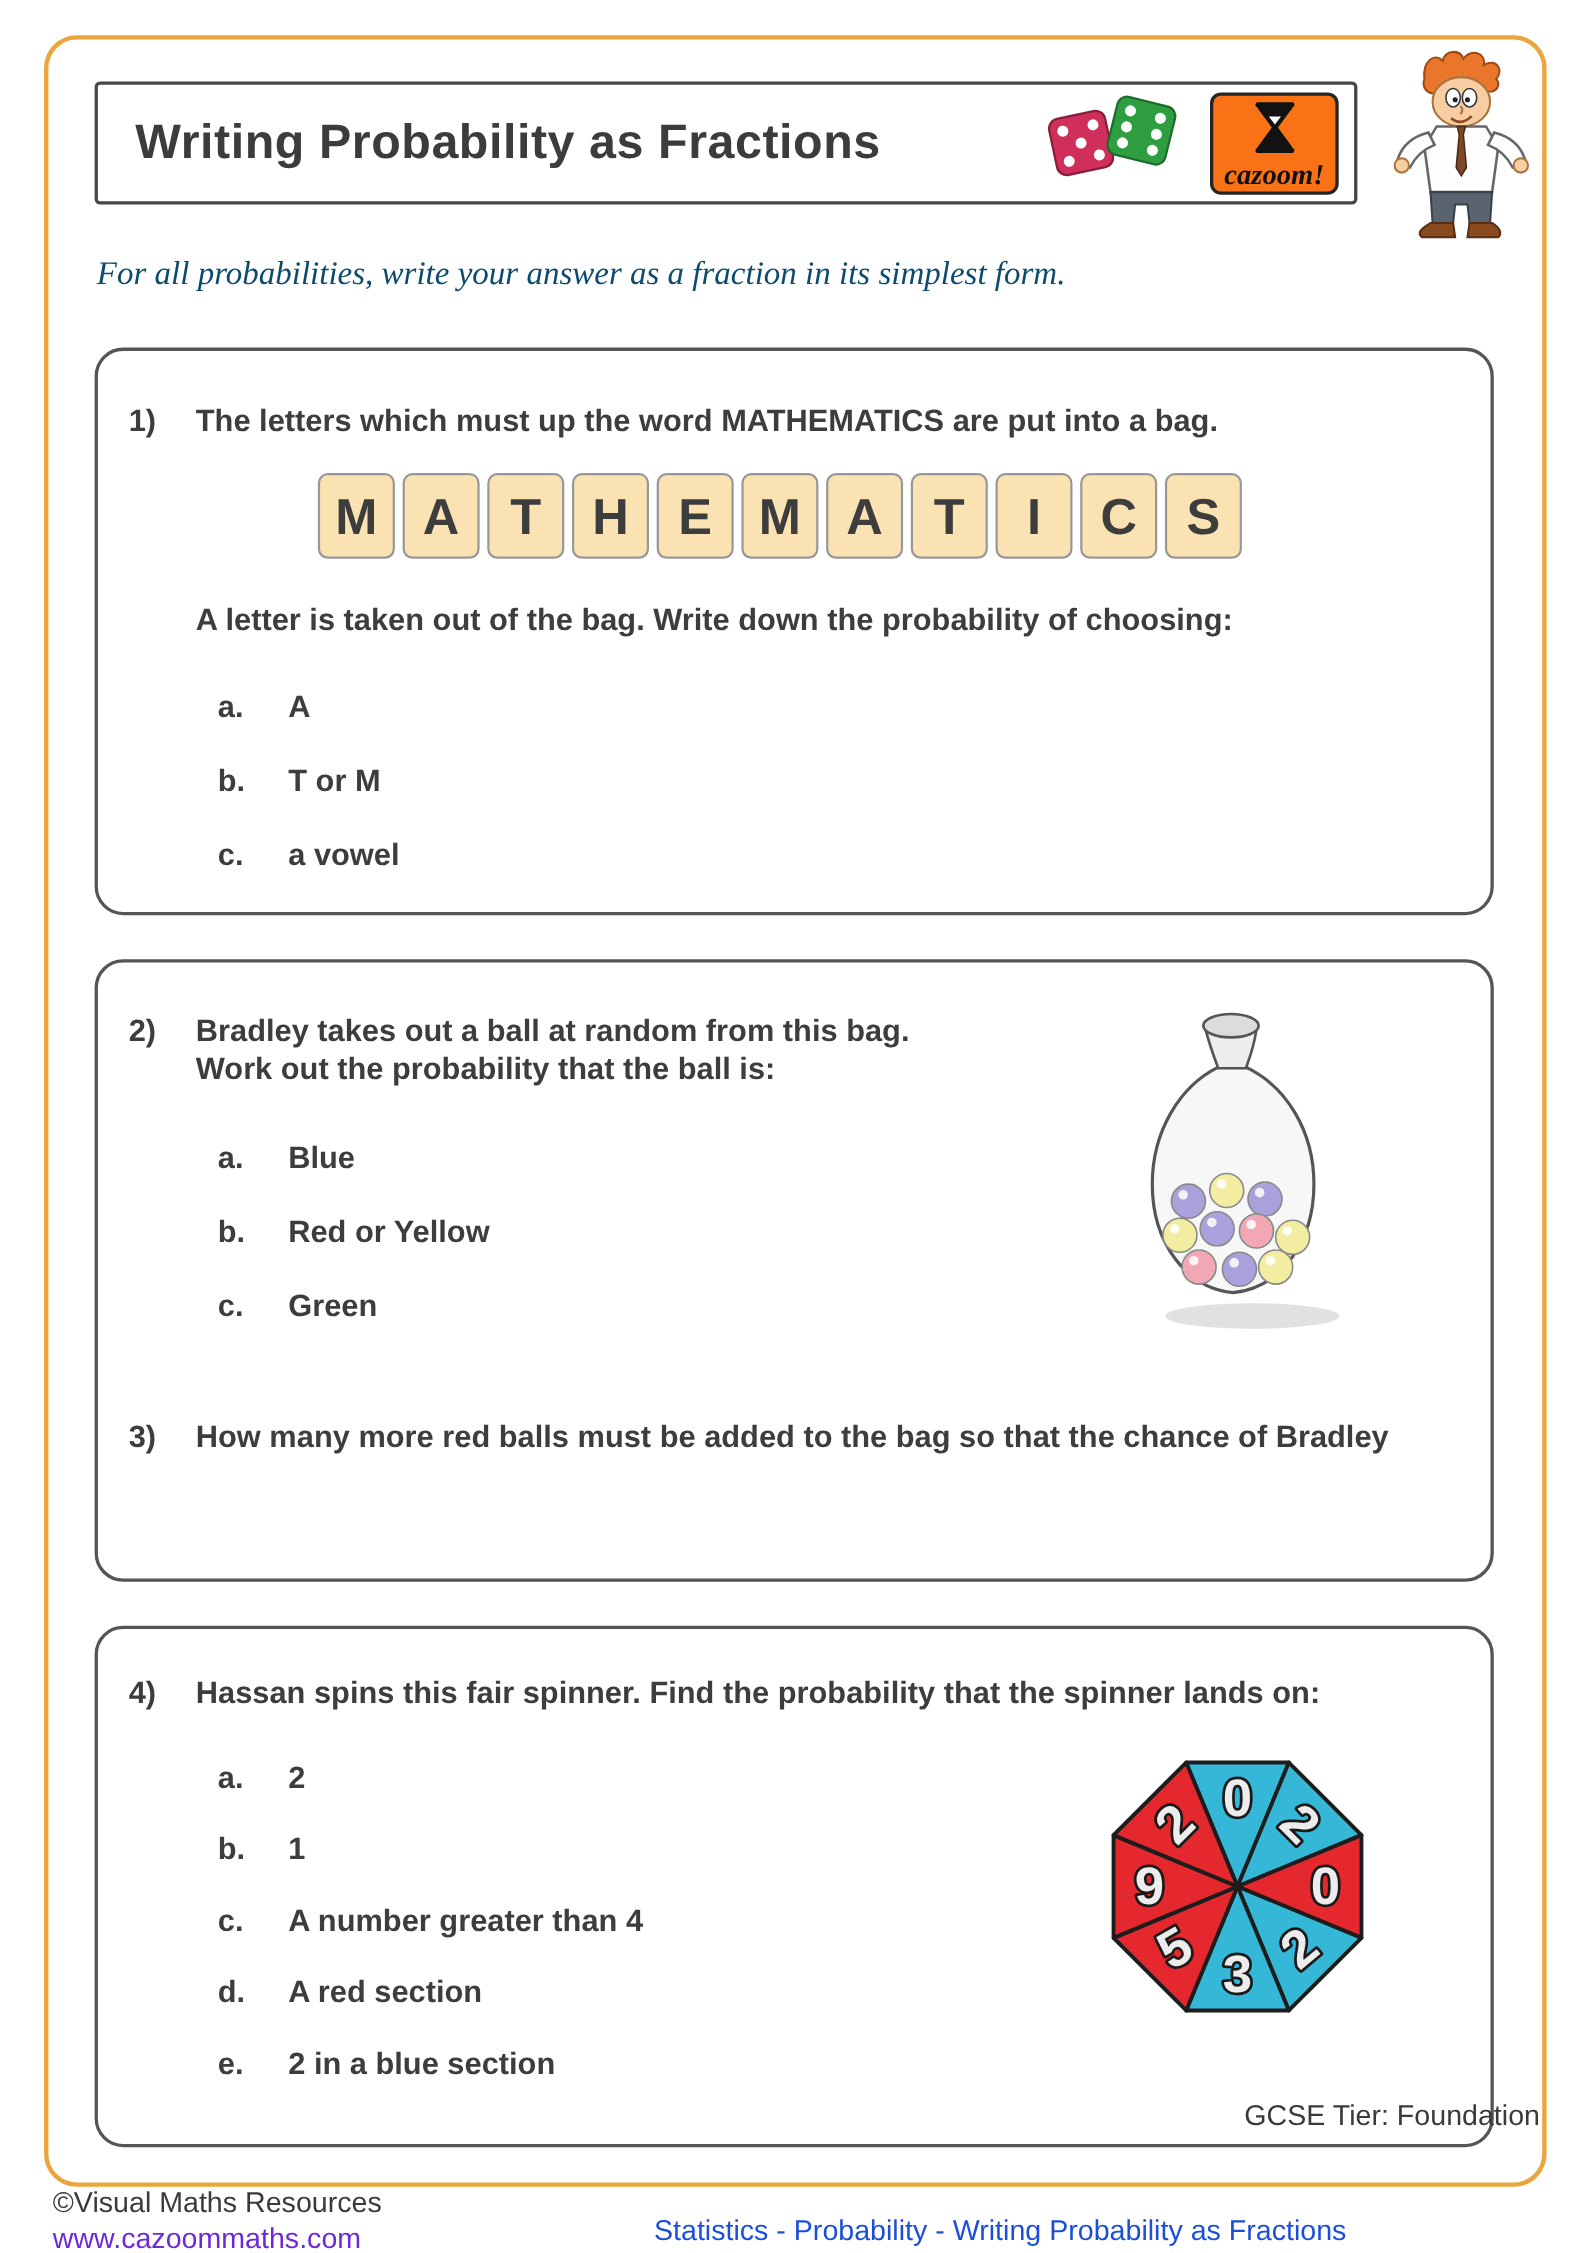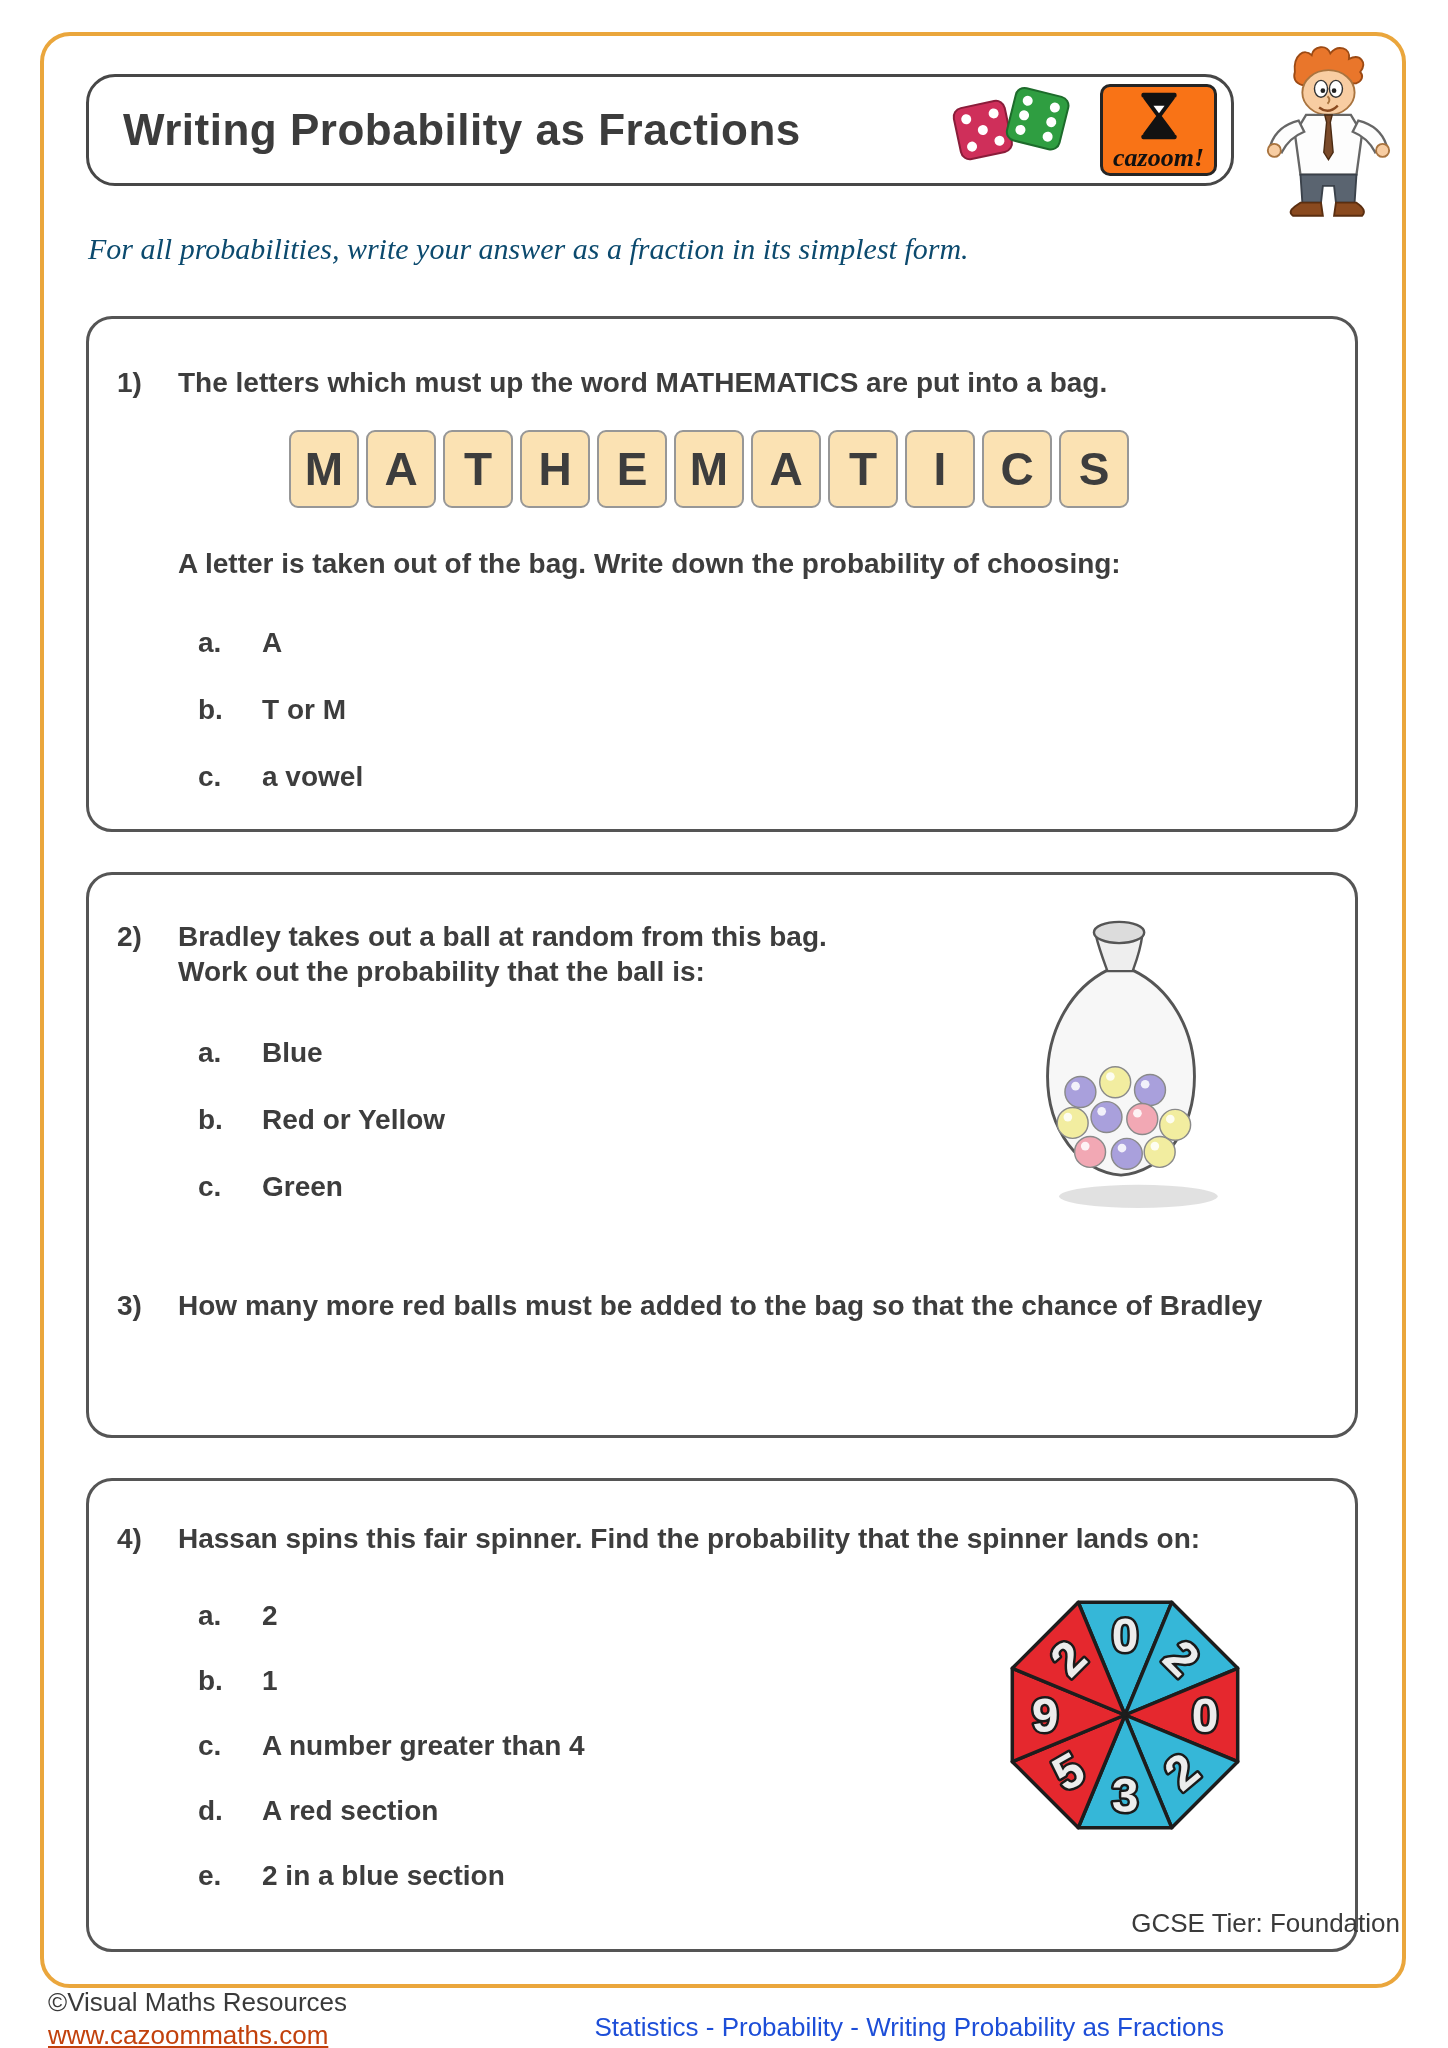--- a/index.html
+++ b/index.html
@@ -8,21 +8,21 @@
     position:relative; width:1448px; height:2048px; background:#ffffff;
     font-family:"Liberation Sans", sans-serif; color:#3d3d3d; overflow:hidden;
   }
   .outer-border {
     position:absolute; left:40px; top:32px; width:1366px; height:1956px;
     border:4px solid #eaa63c; border-radius:30px; box-sizing:border-box;
   }
   
   .header-box {
     position:absolute; left:86px; top:74px; width:1148px; height:112px;
-    border:3px solid #474747; border-radius:29px; background:#fff;
+    border:3px solid #474747; border-radius:5px; background:#fff;
     box-sizing:border-box; display:flex; align-items:center; padding:0 14px 0 34px;
   }
   .page-title { font-size:44px; font-weight:bold; color:#3c3c3c; margin:0; letter-spacing:0.5px; }
   .header-icons { margin-left:auto; display:flex; align-items:center; gap:14px; }
   .cazoom-logo {
     border:3px solid #252525; border-radius:10px; padding:4px 10px 2px 10px;
     display:flex; flex-direction:column; align-items:center; background:#f97316;
   }
   .cazoom-brand {
     font-family:"Liberation Serif", serif; font-style:italic; font-weight:bold;
@@ -62,21 +62,21 @@
   .part { display:flex; font-weight:bold; font-size:28px; line-height:1.25; color:#3d3d3d; }
   .plabel { width:64px; flex:none; }
   .bag-wrap { position:absolute; right:118px; top:30px; width:232px; height:314px; }
   .spinner-wrap { position:absolute; right:100px; top:104px; width:260px; height:260px; }
   .spinner-num {
     font-family:"Liberation Sans", sans-serif; font-size:48px; font-weight:bold;
     fill:#ececec; stroke:#1a1a1a; stroke-width:5px; paint-order:stroke; stroke-linejoin:round;
   }
   
   .footer-left { position:absolute; left:48px; top:1986px; font-size:26px; color:#3a3a3a; line-height:1.25; }
-  .footer-site { color:#c2410c; text-decoration:underline; cursor:pointer; }
+  .footer-site { color:#6d28d9; cursor:pointer; }
   .footer-center { position:absolute; left:224px; right:224px; top:2012px; text-align:right; font-size:26px; color:#1d4ed8; }
   .footer-right { position:absolute; right:48px; top:1908px; font-size:26px; color:#3a3a3a; }
 </style>
 </head>
 <body>
 
 <div class="page">
   <div class="outer-border"></div>
 
   <div class="header-box">

